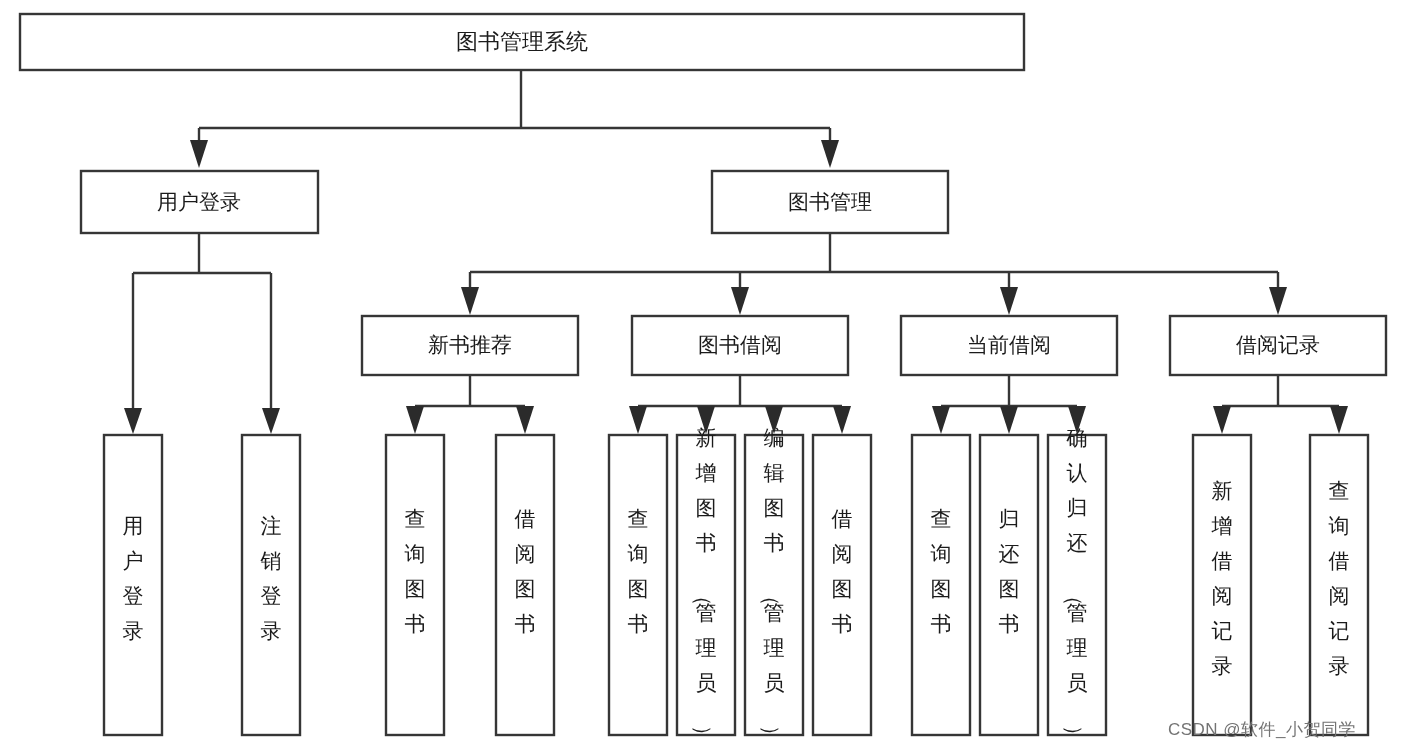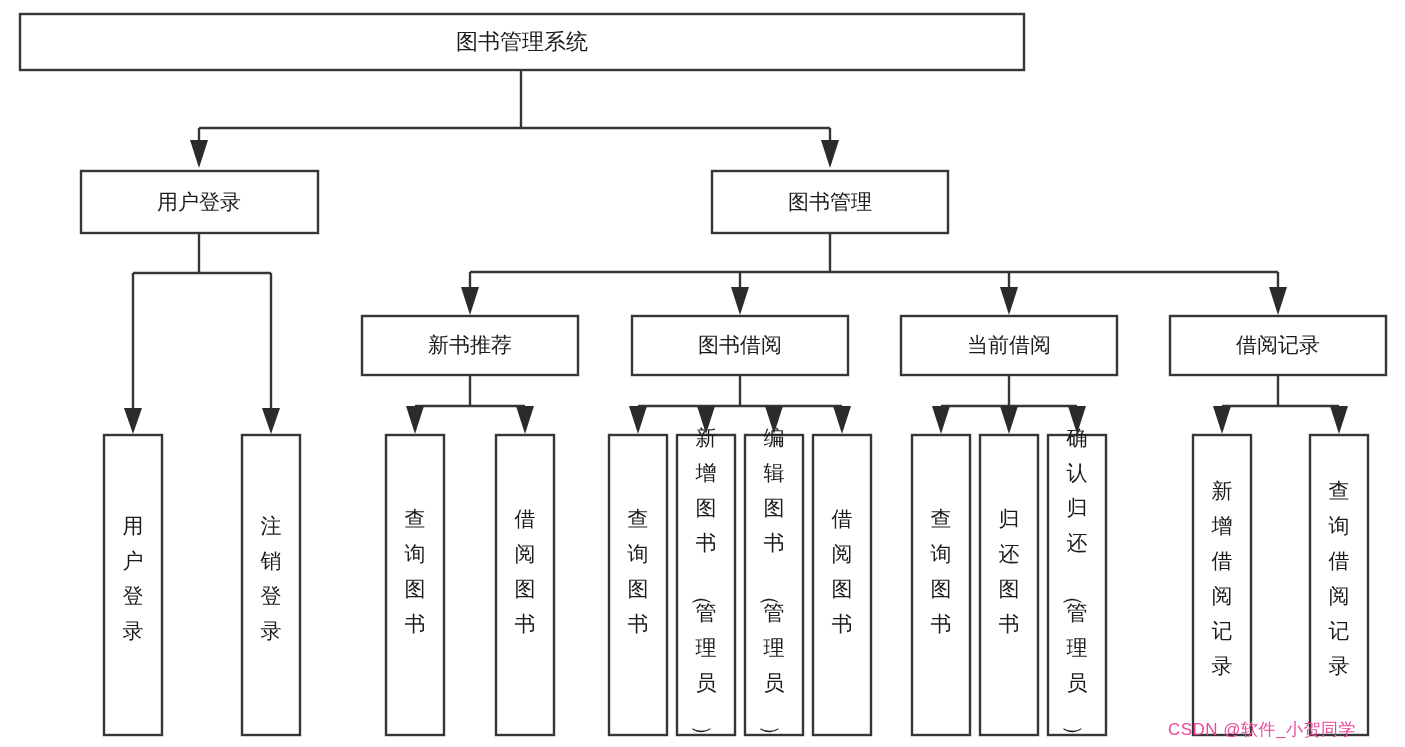--- a/index.html
+++ b/index.html
@@ -59,21 +59,21 @@
     font-size: 21px;
     fill: #1b1b1b;
     text-anchor: middle;
   }
   .watermark-text {
     position: absolute;
     right: 12px;
     bottom: 6px;
     font-family: "Liberation Sans", "DejaVu Sans", sans-serif;
     font-size: 17px;
-    color: #ec4899;
+    color: #737373;
     white-space: nowrap;
     letter-spacing: 0.5px;
   }
 </style>
 </head>
 <body>
 
 <div id="diagram-root">
 
   <svg class="diagram-canvas" viewBox="0 0 1405 747" xmlns="http://www.w3.org/2000/svg">

